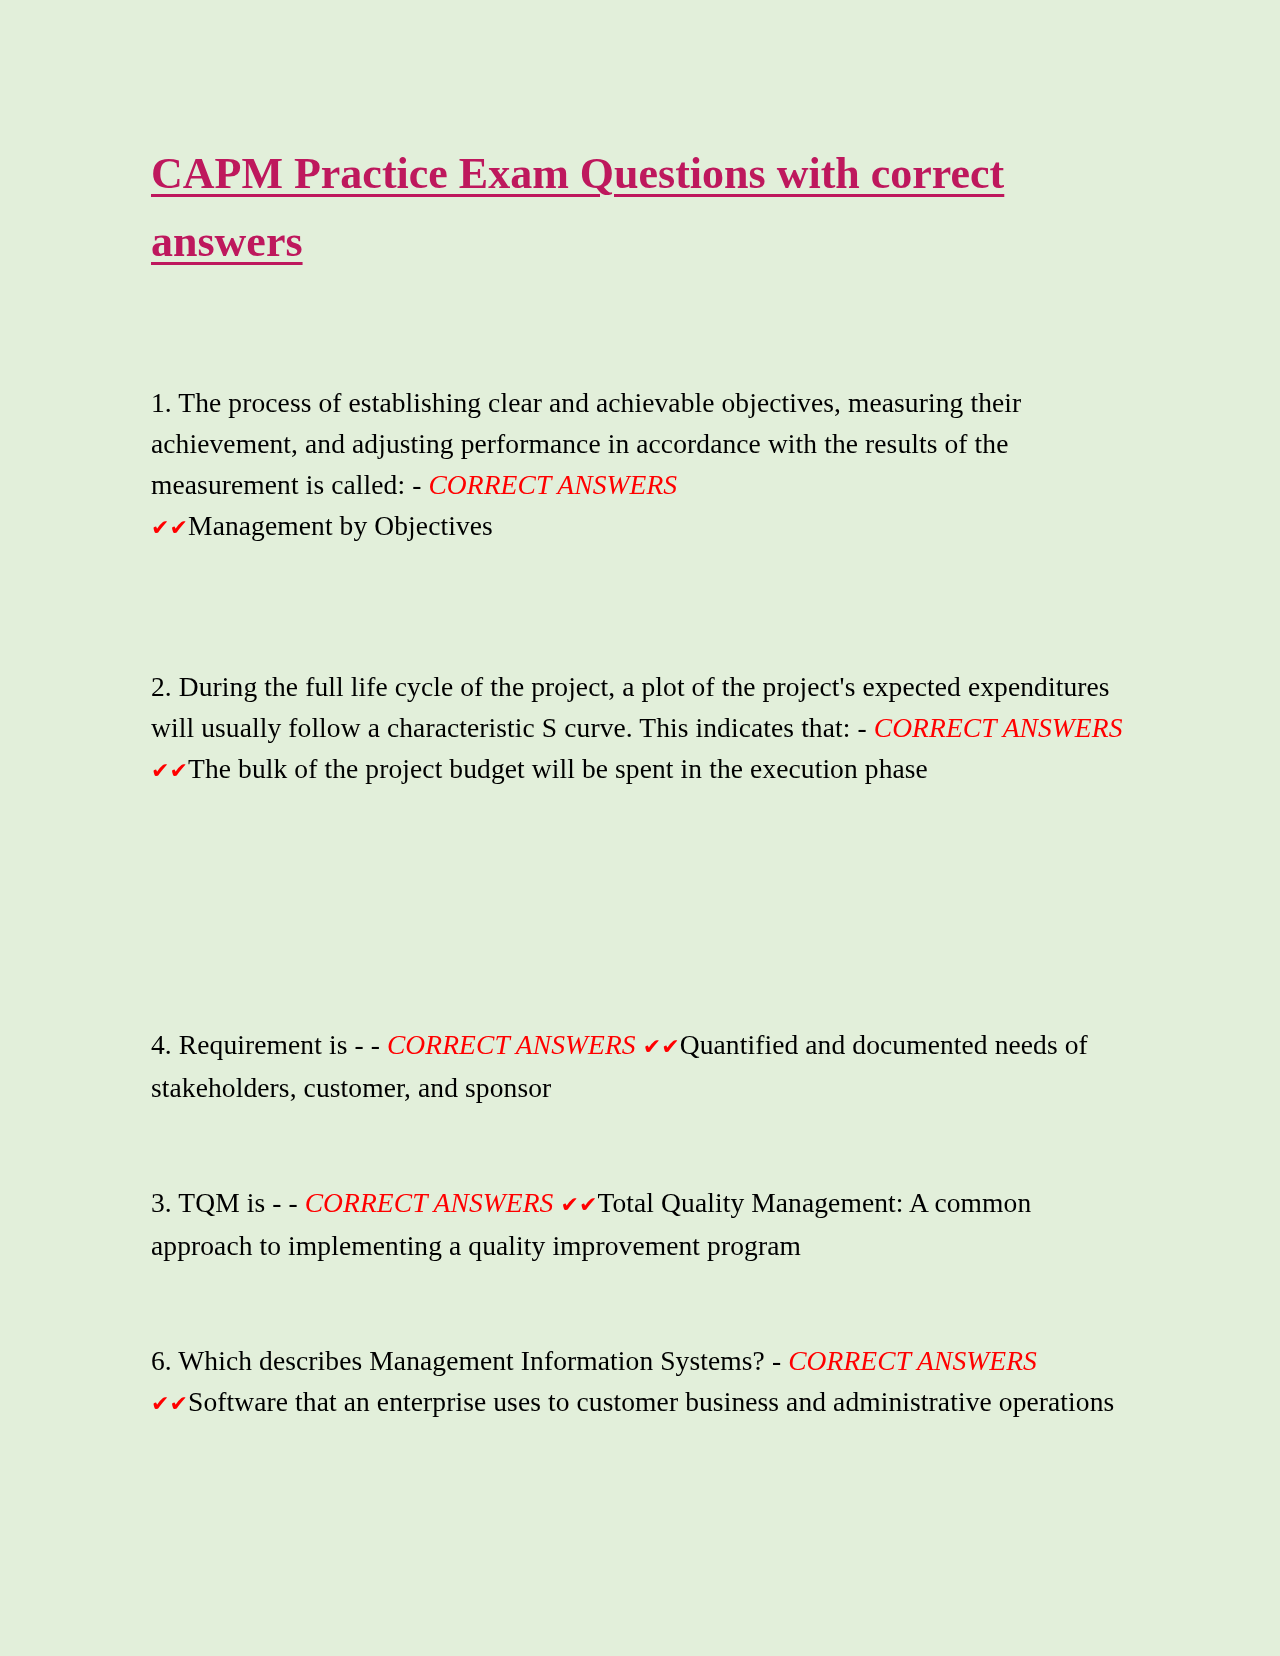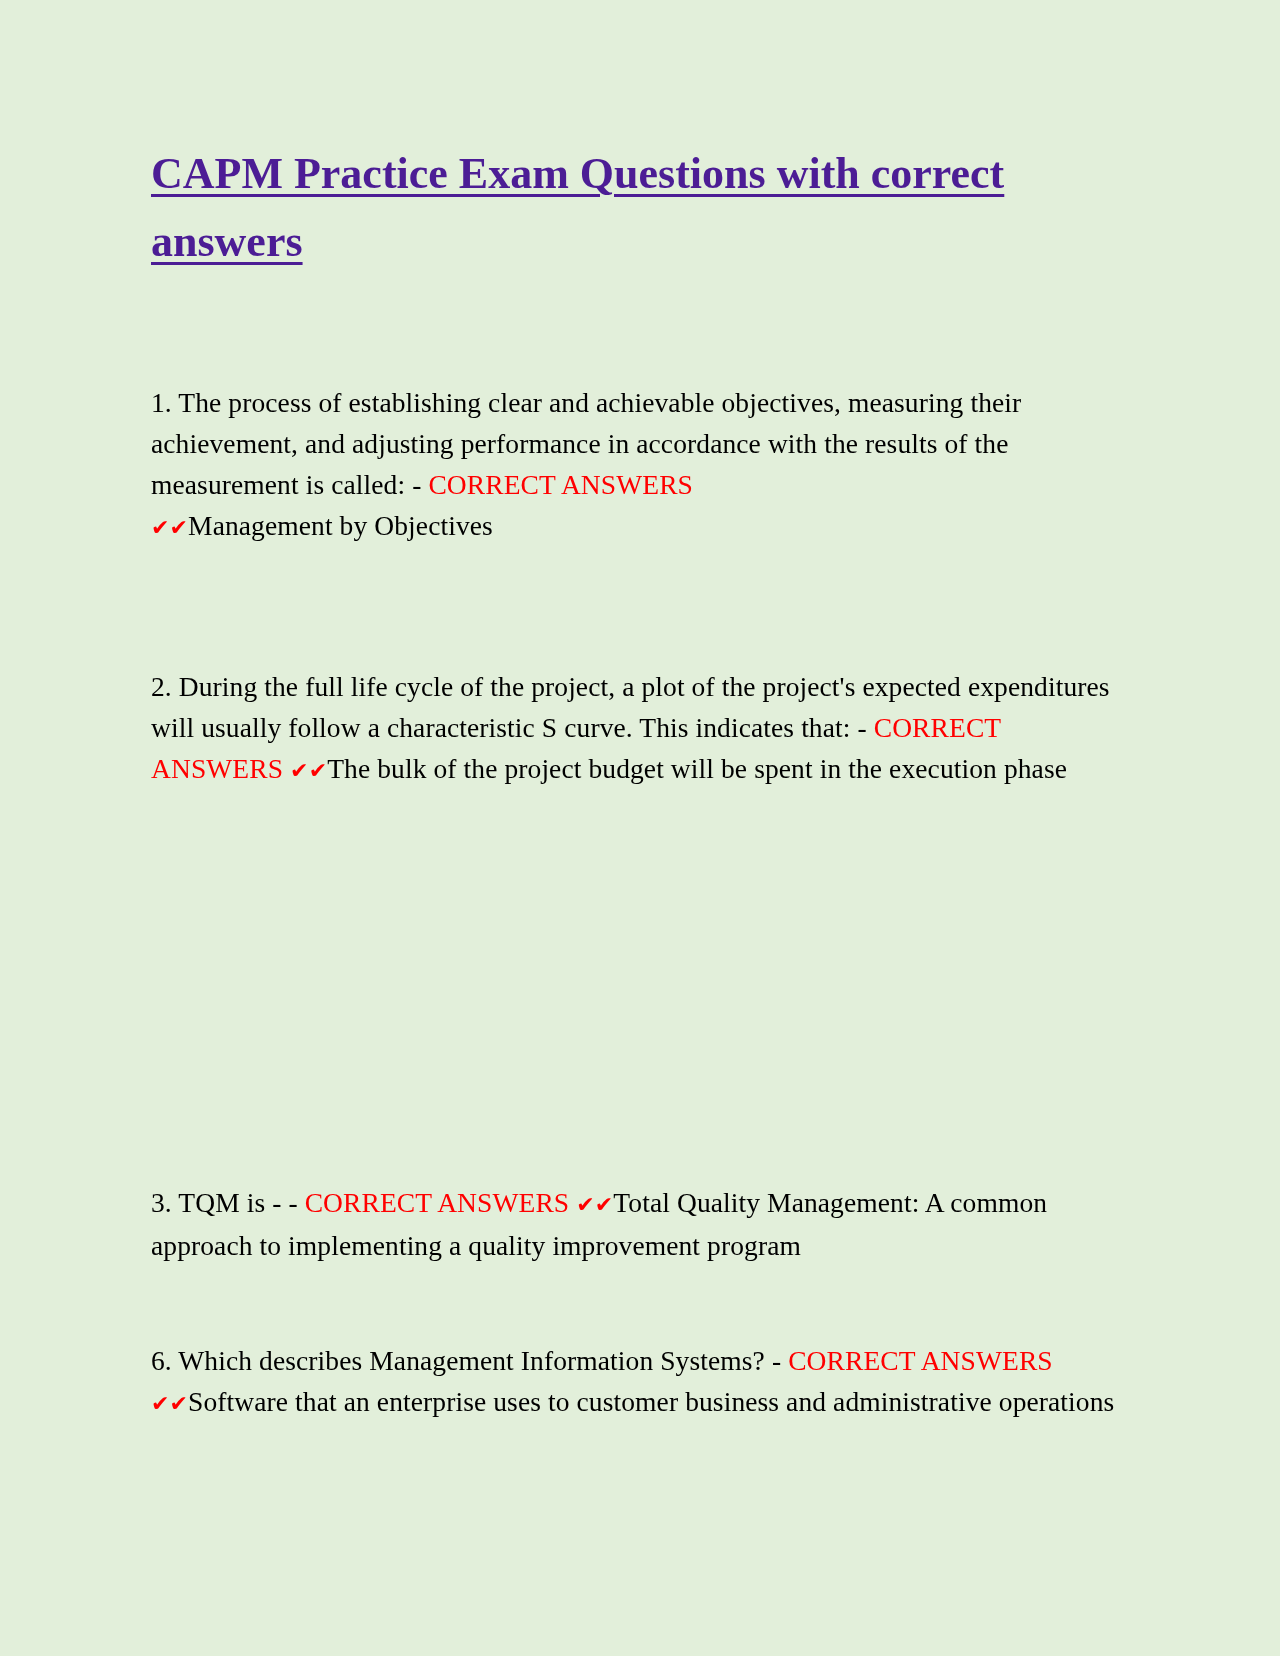--- a/index.html
+++ b/index.html
@@ -19,21 +19,21 @@
       position: absolute;
       left: 151px;
       top: 140px;
       width: 985px;
     }
     .title {
       font-family: "Liberation Serif", "DejaVu Serif", serif;
       font-weight: bold;
       font-size: 44px;
       line-height: 68px;
-      color: #4c1d95;
+      color: #be185d;
       text-decoration: underline;
       text-decoration-thickness: 3px;
       text-underline-offset: 6px;
       margin: 0;
     }
     .qa {
       position: absolute;
       left: 0;
       width: 985px;
       font-family: "Liberation Serif", "DejaVu Serif", serif;
@@ -43,35 +43,37 @@
       margin: 0;
     }
     .q1 { top: 242px; }
     .q2 { top: 482px; margin-top: 44px; }
     .q3 { top: 722px; }
     .q4 { top: 884px; }
     .q5 { top: 1042px; }
     .q6 { top: 1200px; }
     .correct {
       color: #FF0000;
+      font-style: italic;
     }
     .check {
       color: #FF0000;
       font-family: "DejaVu Sans", sans-serif;
       font-size: 22px;
     }
   </style>
 </head>
 <body>
 
 <div class="page">
   <h1 class="title">CAPM Practice Exam Questions with correct answers</h1>
 
   <p class="qa q1"><span>1. The process of establishing clear and achievable objectives, measuring their achievement, and adjusting performance in accordance with the results of the measurement is called: - </span><span class="correct">CORRECT ANSWERS</span><br><span class="check">✔✔</span><span>Management by Objectives</span></p>
 
   <p class="qa q2"><span>2. During the full life cycle of the project, a plot of the project's expected expenditures will usually follow a characteristic S curve. This indicates that: - </span><span class="correct">CORRECT ANSWERS</span> <span class="check">✔✔</span><span>The bulk of the project budget will be spent in the execution phase</span></p>
 
 
+  <p class="qa q4"><span>4. Requirement is - - </span><span class="correct">CORRECT ANSWERS</span> <span class="check">✔✔</span><span>Quantified and documented needs of stakeholders, customer, and sponsor</span></p>
 
   <p class="qa q5"><span>3. TQM is - - </span><span class="correct">CORRECT ANSWERS</span> <span class="check">✔✔</span><span>Total Quality Management: A common approach to implementing a quality improvement program</span></p>
 
   <p class="qa q6"><span>6. Which describes Management Information Systems? - </span><span class="correct">CORRECT ANSWERS</span> <span class="check">✔✔</span><span>Software that an enterprise uses to customer business and administrative operations</span></p>
 </div>
 
 </body></html>

